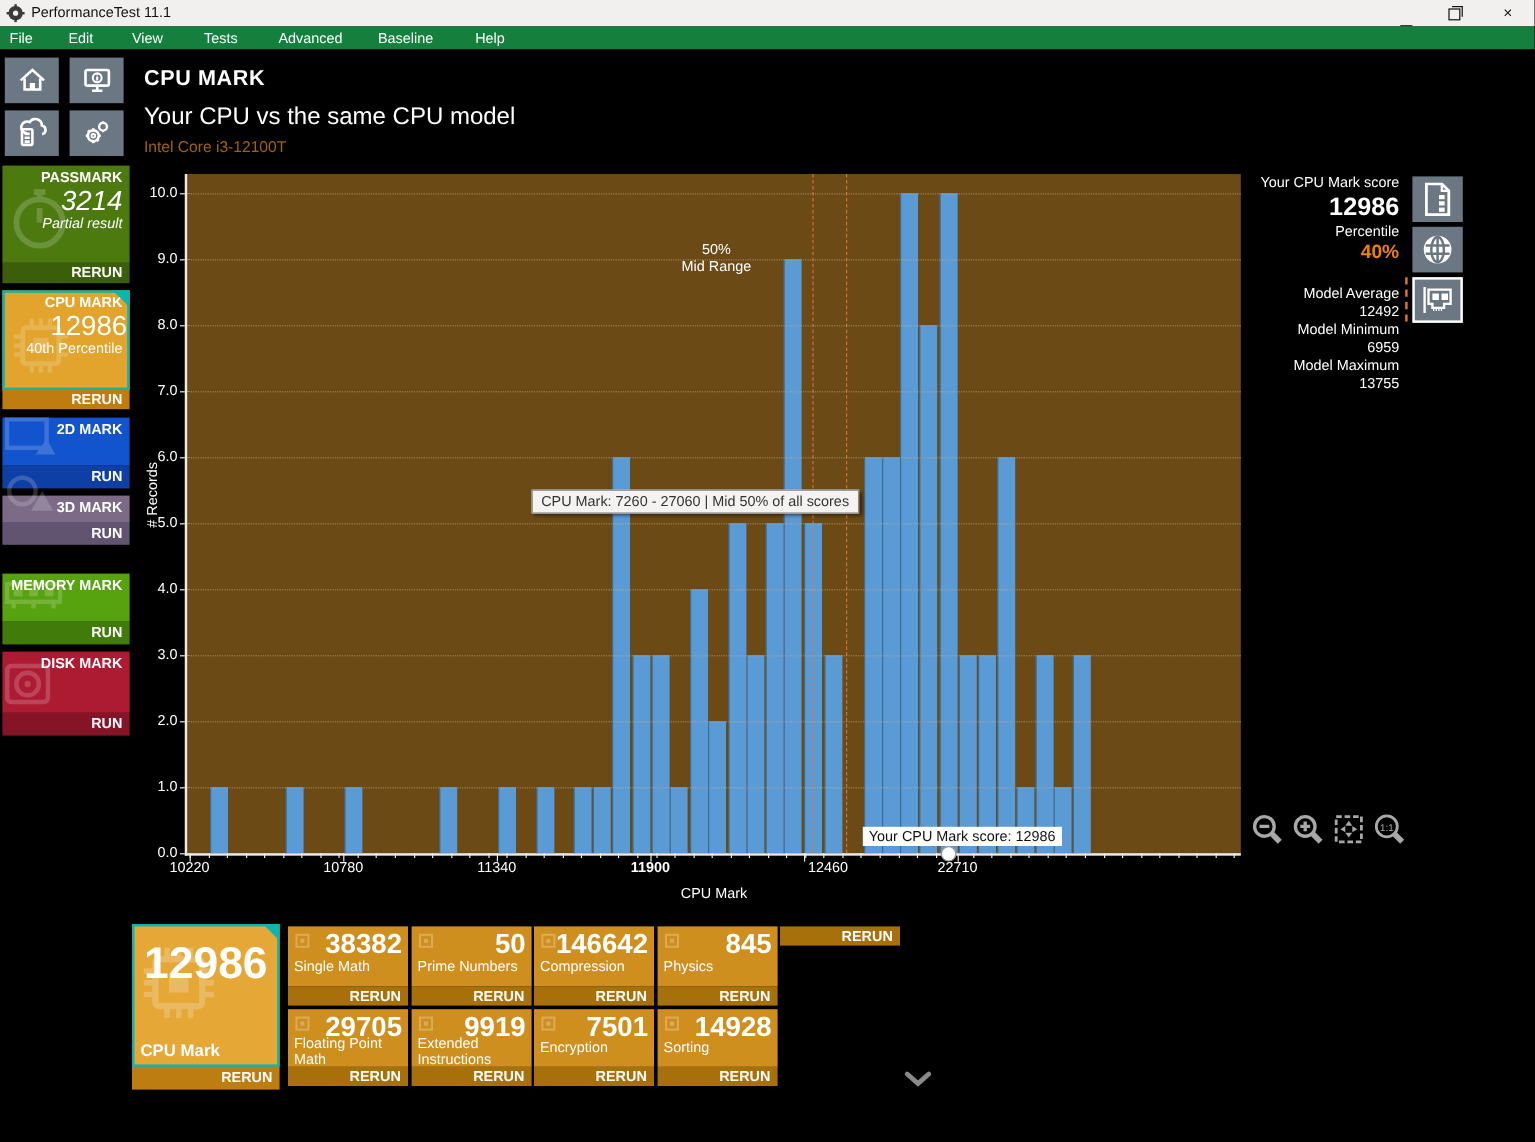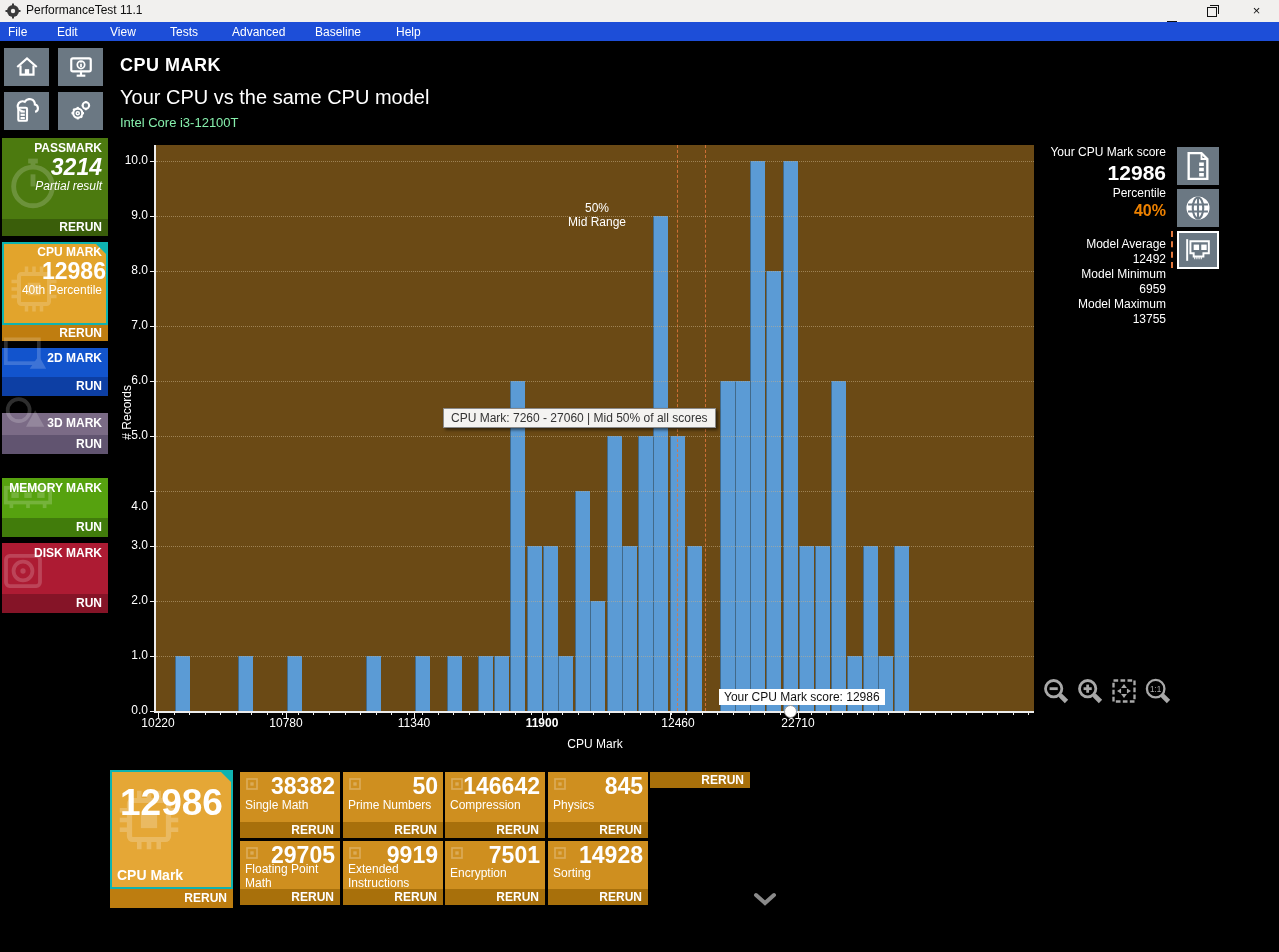--- a/index.html
+++ b/index.html
@@ -8,37 +8,37 @@
   
   #titlebar{position:absolute;left:0;top:0;width:1279px;height:22px;background:#f1f0ee;color:#111;}
   #titlebar .appicon{position:absolute;left:5px;top:3px;width:16px;height:16px;}
   #titlebar .title{position:absolute;left:26px;top:3px;font-size:12px;}
   .winbtn{position:absolute;top:0;width:45px;height:22px;text-align:center;line-height:22px;font-size:13px;color:#111;}
   #btn-min{right:90px;} #btn-max{right:45px;} #btn-close{right:0;}
   #btn-min .bar{display:inline-block;width:10px;height:1px;background:#111;vertical-align:middle;}
   #btn-max .box{display:inline-block;width:8px;height:8px;border:1px solid #111;vertical-align:middle;position:relative;}
   #btn-max .box:before{content:"";position:absolute;left:2px;top:-3px;width:8px;height:8px;border:1px solid #111;border-left:none;border-bottom:none;}
   
-  #menubar{position:absolute;left:0;top:22px;width:1279px;height:19px;background:#1d4ed8;}
+  #menubar{position:absolute;left:0;top:22px;width:1279px;height:19px;background:#15803d;}
   .menu-item{position:absolute;top:1px;color:#fff;font-size:12px;padding:2px 4px;}
   
   .icon-btn{position:absolute;width:45px;height:38px;background:#6b7883;display:flex;align-items:center;justify-content:center;}
   .side-tile{position:absolute;left:2px;width:106px;display:flex;flex-direction:column;color:#fff;}
   .tile-main{flex:1;position:relative;text-align:right;padding:3px 6px 0 0;box-sizing:border-box;}
   .tile-name{font-size:12px;font-weight:bold;}
-  .tile-score{font-size:23px;font-weight:bold;line-height:1.05;padding-left:40px;}
+  .tile-score{font-size:23px;font-weight:normal;line-height:1.05;padding-left:40px;}
   .tile-sub{font-size:12px;}
   .tile-footer{text-align:right;font-size:12px;font-weight:bold;padding-right:6px;box-sizing:border-box;}
   .tile-sel .tile-main{outline:2px solid #0fb3b0;outline-offset:-2px;}
   .corner-fold{position:absolute;right:0;top:0;width:0;height:0;border-top:14px solid #0fb3b0;border-left:14px solid transparent;}
   .watermark{position:absolute;left:2px;bottom:2px;opacity:0.18;}
   
   #page-title{position:absolute;left:120px;top:55px;color:#fff;font-size:18px;font-weight:bold;letter-spacing:0.5px;}
   #page-subtitle{position:absolute;left:120px;top:86px;color:#fff;font-size:20px;}
-  #cpu-model{position:absolute;left:120px;top:115px;color:#86efac;font-size:13px;}
+  #cpu-model{position:absolute;left:120px;top:115px;color:#a16207;font-size:13px;}
   
   #plot{position:absolute;left:154px;top:145px;width:878px;height:566px;background:#6b4a15;
         border-left:2px solid #ececec;border-bottom:2px solid #ececec;overflow:visible;}
   .gridline{position:absolute;left:0;width:878px;height:0;border-top:1px dotted #c7b089;opacity:0.55;}
   .bar{position:absolute;bottom:0;width:15px;background:#5b9bd5;border-left:1px solid rgba(20,15,0,0.35);box-sizing:border-box;}
   .vdash{position:absolute;top:0;height:566px;width:0;border-left:1px dashed #e0763c;opacity:0.85;}
   .xtick{position:absolute;background:#ececec;width:1px;}
   .ytick{position:absolute;background:#ececec;height:1px;width:4px;left:-6px;}
   .xtick-label{position:absolute;top:571px;width:44px;margin-left:-22px;text-align:center;color:#fff;font-size:12px;}
   .ytick-label{position:absolute;left:-42px;width:34px;text-align:right;color:#fff;font-size:12px;}
@@ -190,21 +190,21 @@
               <line x1="3" y1="15" x2="6" y2="15"></line>
               <line x1="18" y1="9" x2="21" y2="9"></line>
               <line x1="18" y1="12" x2="21" y2="12"></line>
               <line x1="18" y1="15" x2="21" y2="15"></line>
             </g>
           </svg></span>
     </div>
     <div class="tile-footer" style="height: 16px; line-height: 16px; background: rgb(191, 125, 16);"><span>RERUN</span></div>
   </div>
 
-  <div class="side-tile" style="top:348px;height:48px">
+  <div class="side-tile" style="top:348px;height:59px">
     <div class="tile-main" style="background: rgb(18, 84, 205);">
       <div class="tile-name">2D MARK</div>
       <span class="watermark"><svg width="44" height="34" viewBox="0 0 24 18" fill="none" stroke="#fff" stroke-width="2">
             <rect x="1" y="1" width="18" height="13"></rect>
             <path d="M14 17 L19 10 L23 17 Z" fill="#fff" stroke="none"></path>
           </svg></span>
     </div>
     <div class="tile-footer" style="height: 19px; line-height: 19px; background: rgb(13, 63, 164);"><span>RUN</span></div>
   </div>
 
@@ -281,21 +281,21 @@
       <div class="bar" style="left: 290.9px; height: 55px; background: rgb(91, 155, 213);"></div>
       <div class="bar" style="left: 258.9px; height: 55px; background: rgb(91, 155, 213);"></div>
       <div class="bar" style="left: 210px; height: 55px; background: rgb(91, 155, 213);"></div>
       <div class="bar" style="left: 131.1px; height: 55px; background: rgb(91, 155, 213);"></div>
       <div class="bar" style="left: 82px; height: 55px; background: rgb(91, 155, 213);"></div>
       <div class="bar" style="left: 18.9px; height: 55px; background: rgb(91, 155, 213);"></div>
       <div class="vdash" style="left: 549px;"></div>
       <div class="vdash" style="left: 521.1px;"></div>
       <div class="xtick-label" style="left: 642px;">22710</div>
       <div class="xtick" style="left: 642px; top: 566px; height: 7px;"></div>
-      <div class="xtick-label" style="left: 522px;">12460</div>
+      <div class="xtick-label" style="left: 534px;">12460</div>
       <div class="xtick" style="left: 514px; top: 566px; height: 7px;"></div>
       <div class="xtick-label" style="left: 386px; font-weight: bold;">11900</div>
       <div class="xtick" style="left: 386px; top: 566px; height: 7px;"></div>
       <div class="xtick-label" style="left: 258px;">11340</div>
       <div class="xtick" style="left: 258px; top: 566px; height: 7px;"></div>
       <div class="xtick-label" style="left: 130px;">10780</div>
       <div class="xtick" style="left: 130px; top: 566px; height: 7px;"></div>
       <div class="xtick-label" style="left: 2px;">10220</div>
       <div class="xtick" style="left: 2px; top: 566px; height: 7px;"></div>
       <div class="xtick" style="left: 872.2px; top: 566px; height: 4px;"></div>
@@ -361,21 +361,21 @@
       <div class="ytick-label" style="top: 63px;">9.0</div>
       <div class="ytick" style="top: 126px;"></div>
       <div class="ytick-label" style="top: 118px;">8.0</div>
       <div class="ytick" style="top: 181px;"></div>
       <div class="ytick-label" style="top: 173px;">7.0</div>
       <div class="ytick" style="top: 236px;"></div>
       <div class="ytick-label" style="top: 228px;">6.0</div>
       <div class="ytick" style="top: 291px;"></div>
       <div class="ytick-label" style="top: 283px;">5.0</div>
       <div class="ytick" style="top: 346px;"></div>
-      <div class="ytick-label" style="top: 354px; text-align: right;">4.0</div>
+      <div class="ytick-label" style="top: 338px; text-align: right;">4.0</div>
       <div class="ytick" style="top: 401px;"></div>
       <div class="ytick-label" style="top: 393px;">3.0</div>
       <div class="ytick" style="top: 456px;"></div>
       <div class="ytick-label" style="top: 448px;">2.0</div>
       <div class="ytick" style="top: 511px;"></div>
       <div class="ytick-label" style="top: 503px;">1.0</div>
       <div class="ytick" style="top: 566px;"></div>
       <div class="ytick-label" style="top: 558px;">0.0</div>
       <div class="gridline" style="top: 16px;"></div>
       <div class="gridline" style="top: 71px;"></div>

